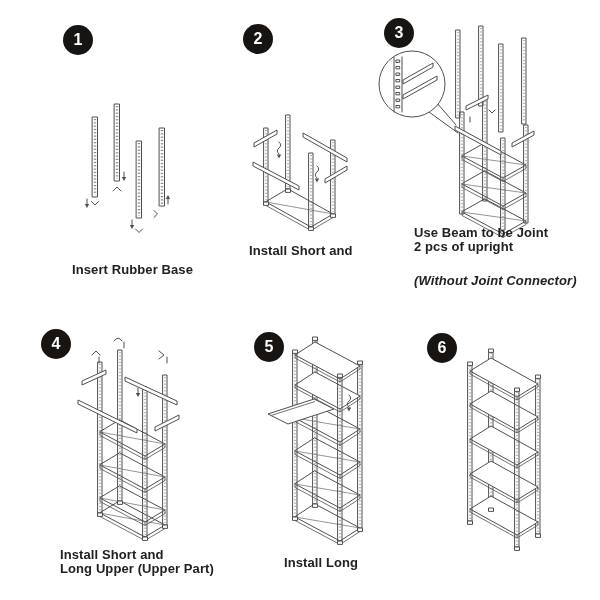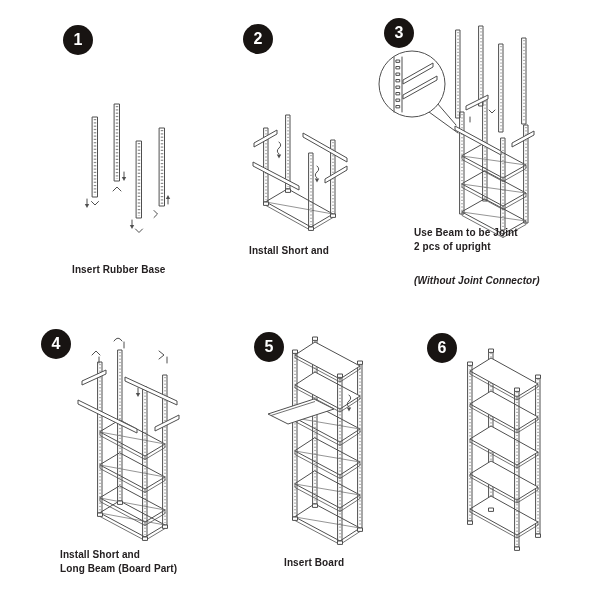--- a/index.html
+++ b/index.html
@@ -2,21 +2,21 @@
 <html><head>
 <meta charset="utf-8">
 <style>
   html,body{margin:0;padding:0;background:#ffffff;}
   .canvas{position:relative;width:600px;height:600px;background:#ffffff;
           font-family:"Liberation Sans",sans-serif;overflow:hidden;}
   .canvas svg{position:absolute;left:0;top:0;}
   .badge{position:absolute;width:30px;height:30px;border-radius:50%;
          background:#181412;color:#ffffff;display:flex;align-items:center;
          justify-content:center;font-weight:bold;font-size:16px;}
-  .cap{position:absolute;font-weight:bold;font-size:10px;line-height:14px;
+  .cap{position:absolute;font-weight:bold;font-size:13px;line-height:14px;
        color:#242021;letter-spacing:.1px;white-space:nowrap;}
   .cap .note{font-style:italic;margin-top:20px;}
 </style>
 </head>
 <body>
 
 <div class="canvas">
 
 <svg width="600" height="600" viewBox="0 0 600 600">
   <defs></defs>
@@ -299,19 +299,19 @@
   <div class="cap" style="left:249px;top:244px;">
     <div>Install Short and</div>
   </div>
   <div class="cap" style="left:414px;top:226px;">
     <div>Use Beam to be Joint</div>
     <div>2 pcs of upright</div>
     <div class="note">(Without Joint Connector)</div>
   </div>
   <div class="cap" style="left:60px;top:548px;">
     <div>Install Short and</div>
-    <div>Long Beam (Board Part)</div>
+    <div>Long Upper (Upper Part)</div>
   </div>
   <div class="cap" style="left:284px;top:556px;">
-    <div>Insert Board</div>
+    <div>Install Long</div>
   </div>
 
 </div>
 
 </body></html>

